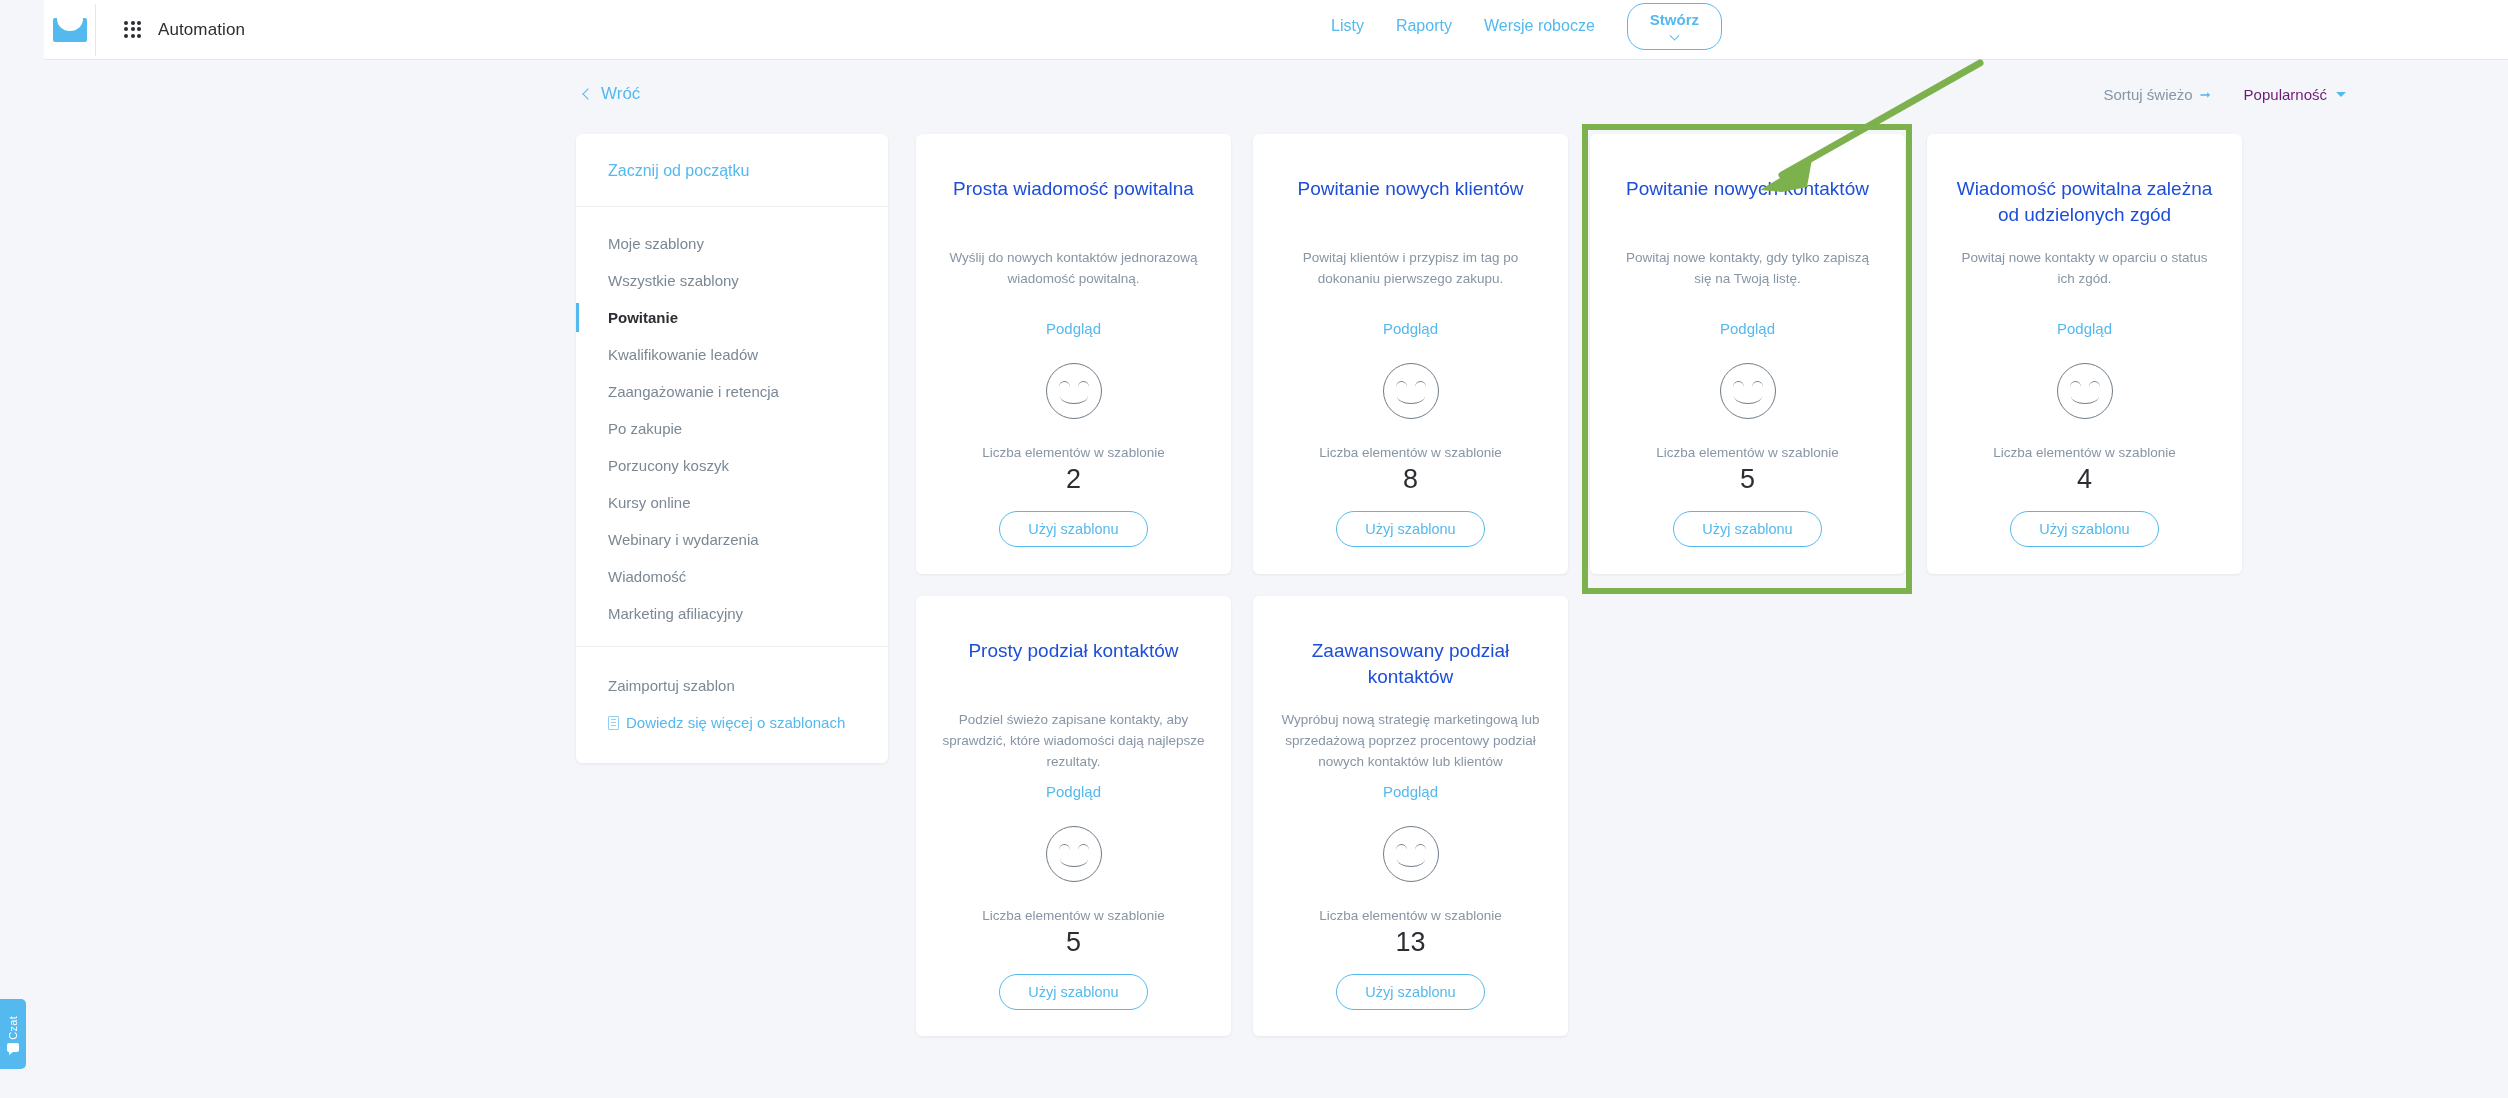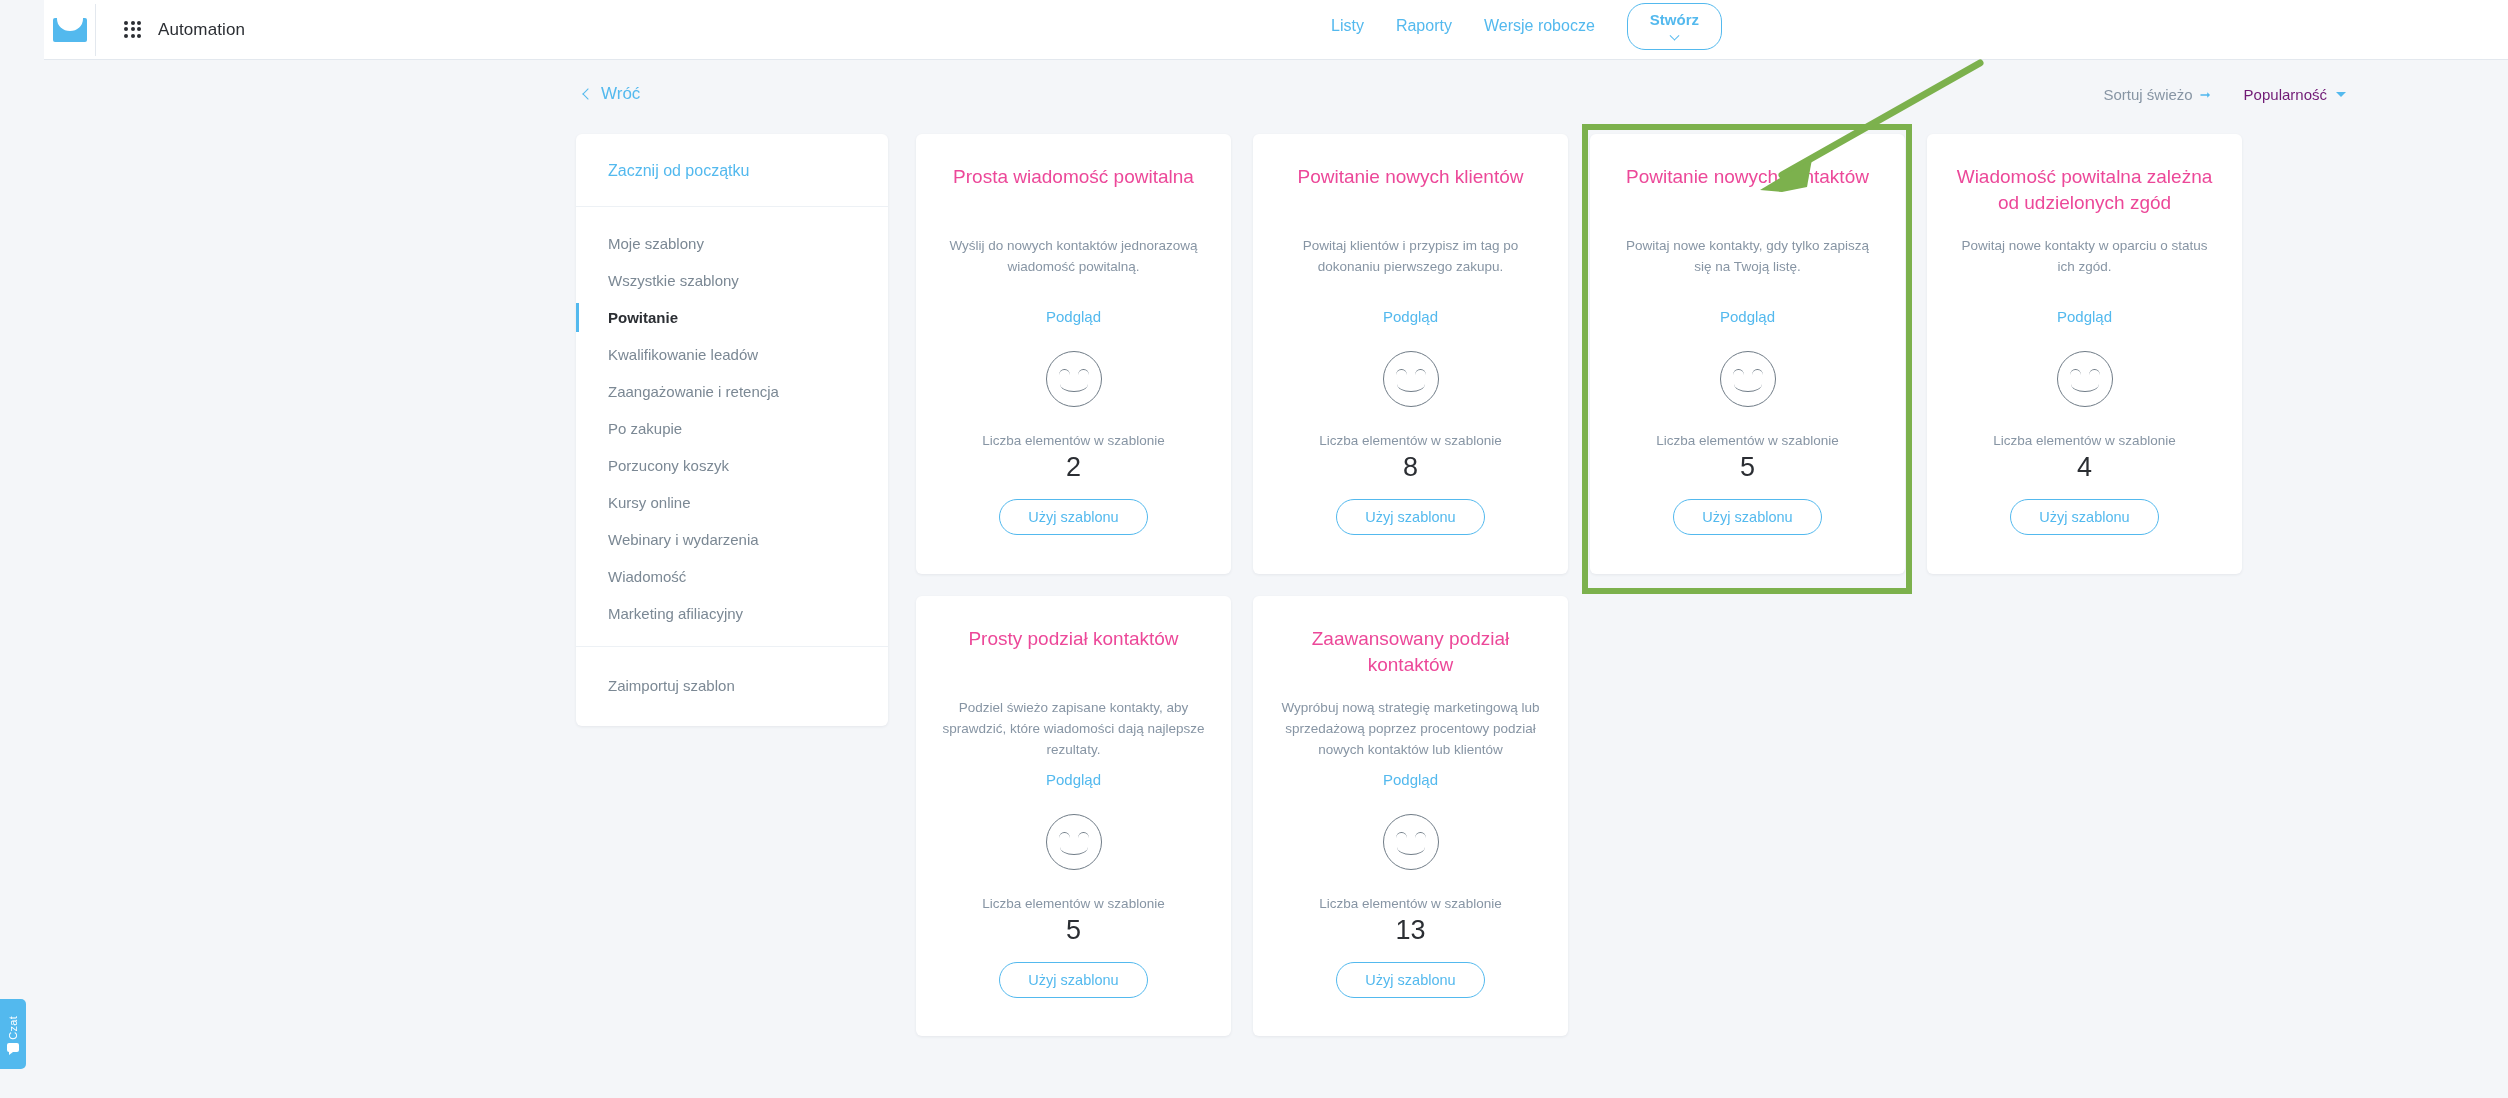--- a/index.html
+++ b/index.html
@@ -173,23 +173,24 @@
     background: #ffffff;
     border-radius: 6px;
     box-shadow: 0 1px 3px rgba(30,40,60,.07);
     height: 440px;
     padding: 30px 26px 24px 26px;
     display: flex; flex-direction: column; align-items: center;
     text-align: center;
     position: relative;
   }
   .card-title {
-    font-size: 19px; color: #ec4899; line-height: 1.35;
+    font-size: 19px; color: #1d4ed8; line-height: 1.35;
     font-weight: 400;
     min-height: 54px;
+    margin-top: 12px;
   }
   .card-desc {
     margin-top: 18px;
     font-size: 13.5px; color: #8795a4; line-height: 1.55;
     min-height: 62px;
   }
   .card-preview {
     margin-top: 10px;
     font-size: 15px; color: #53b9ee; cursor: pointer;
   }
@@ -334,20 +335,24 @@
     <div class="sb-item">Zaangażowanie i retencja</div>
     <div class="sb-item">Po zakupie</div>
     <div class="sb-item">Porzucony koszyk</div>
     <div class="sb-item">Kursy online</div>
     <div class="sb-item">Webinary i wydarzenia</div>
     <div class="sb-item">Wiadomość</div>
     <div class="sb-item">Marketing afiliacyjny</div>
   </div>
   <div class="sb-foot">
     <div class="sb-item">Zaimportuj szablon</div>
+    <div class="sb-learn">
+      <span class="doc-icon"></span>
+      <span>Dowiedz się więcej o szablonach</span>
+    </div>
   </div>
 </div>
 
 <div class="grid">
 
   <div class="card">
     <div class="card-title">Prosta wiadomość powitalna</div>
     <div class="card-desc">Wyślij do nowych kontaktów jednorazową wiadomość powitalną.</div>
     <div class="card-preview">Podgląd</div>
     <div class="smiley">

